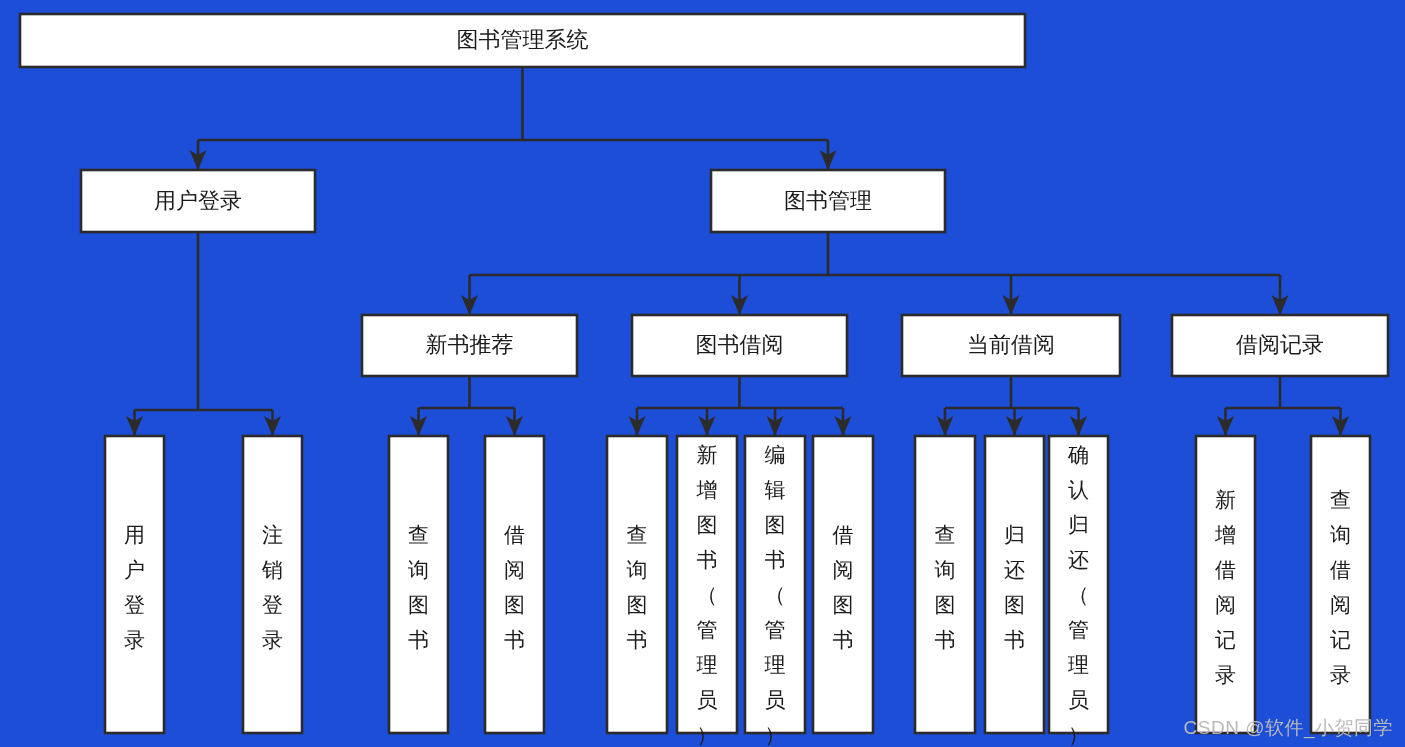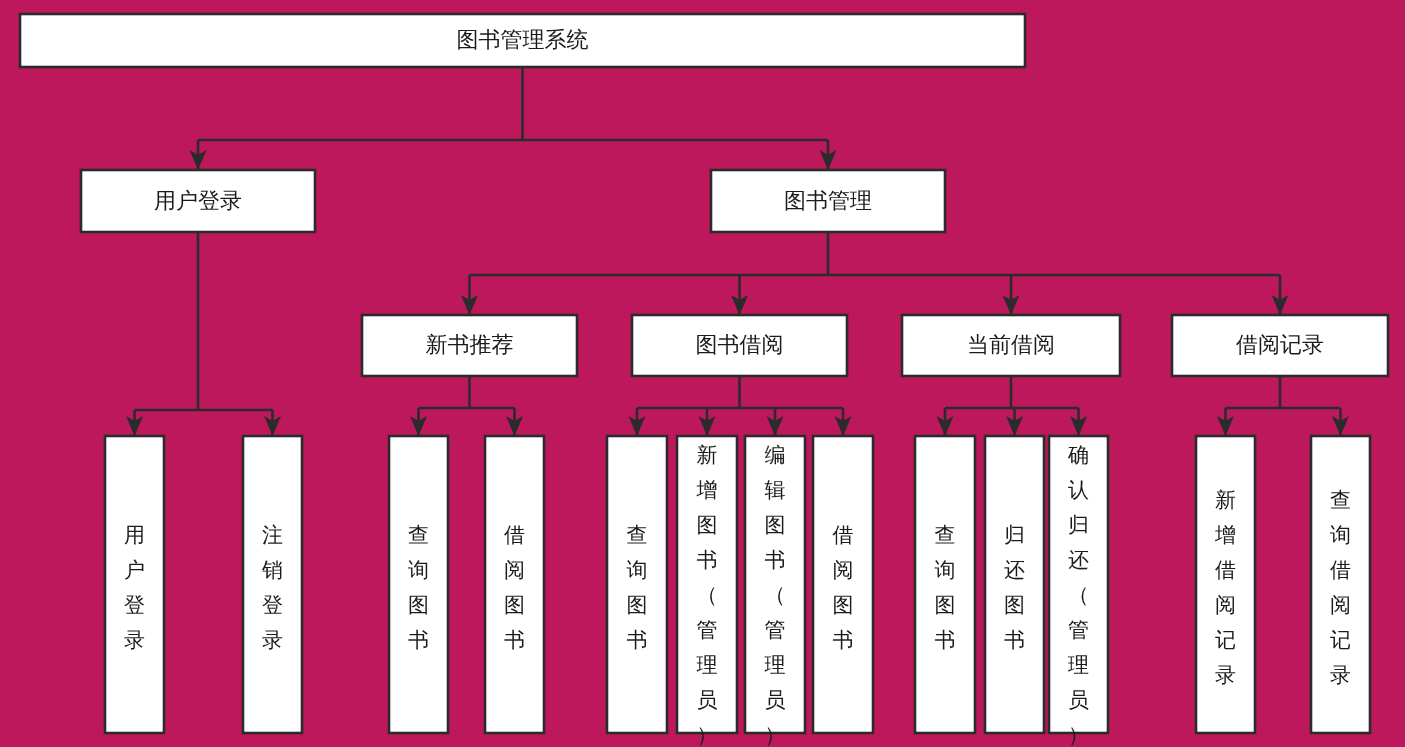--- a/index.html
+++ b/index.html
@@ -10,21 +10,21 @@
   body {
     width: 1405px;
     height: 747px;
     font-family: "Liberation Sans", "DejaVu Sans", sans-serif;
     overflow: hidden;
   }
   #diagram-root {
     position: relative;
     width: 1405px;
     height: 747px;
-    background: #be185d;
+    background: #1d4ed8;
   }
   svg.diagram-svg {
     position: absolute;
     top: 0;
     left: 0;
     width: 1405px;
     height: 747px;
   }
   .node-box {
     fill: #ffffff;
@@ -203,14 +203,15 @@
           <rect x="1196" y="436" width="59" height="297" class="node-box"></rect>
           <text x="1225.5" y="0" class="node-label-vert"><tspan x="1225.5" y="506.8">新</tspan><tspan x="1225.5" y="541.8">增</tspan><tspan x="1225.5" y="576.8">借</tspan><tspan x="1225.5" y="611.8">阅</tspan><tspan x="1225.5" y="646.8">记</tspan><tspan x="1225.5" y="681.8">录</tspan></text>
         </g>
         <g>
           <rect x="1311" y="436" width="59" height="297" class="node-box"></rect>
           <text x="1340.5" y="0" class="node-label-vert"><tspan x="1340.5" y="506.8">查</tspan><tspan x="1340.5" y="541.8">询</tspan><tspan x="1340.5" y="576.8">借</tspan><tspan x="1340.5" y="611.8">阅</tspan><tspan x="1340.5" y="646.8">记</tspan><tspan x="1340.5" y="681.8">录</tspan></text>
         </g>
       </g>
   </svg>
 
+  <div class="watermark">CSDN @软件_小贺同学</div>
 
 </div>
 
 </body></html>

